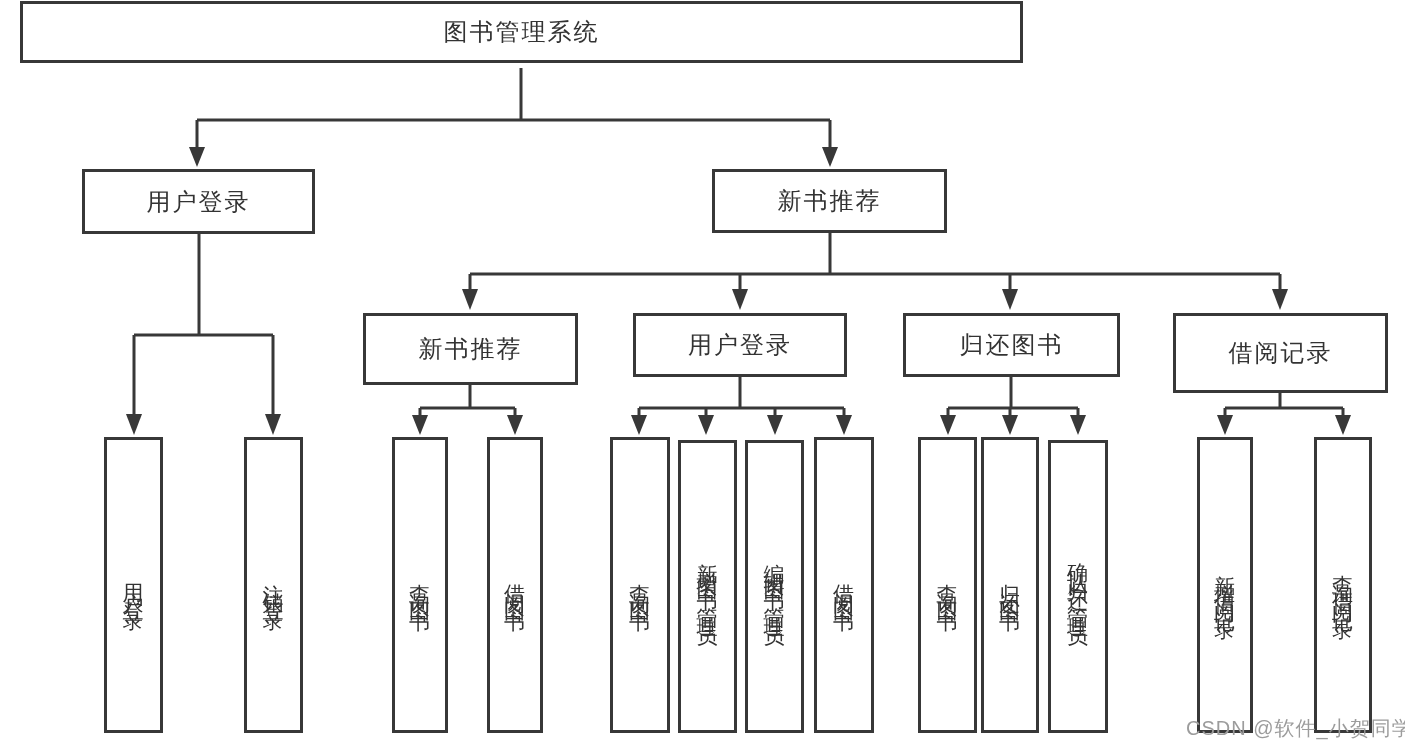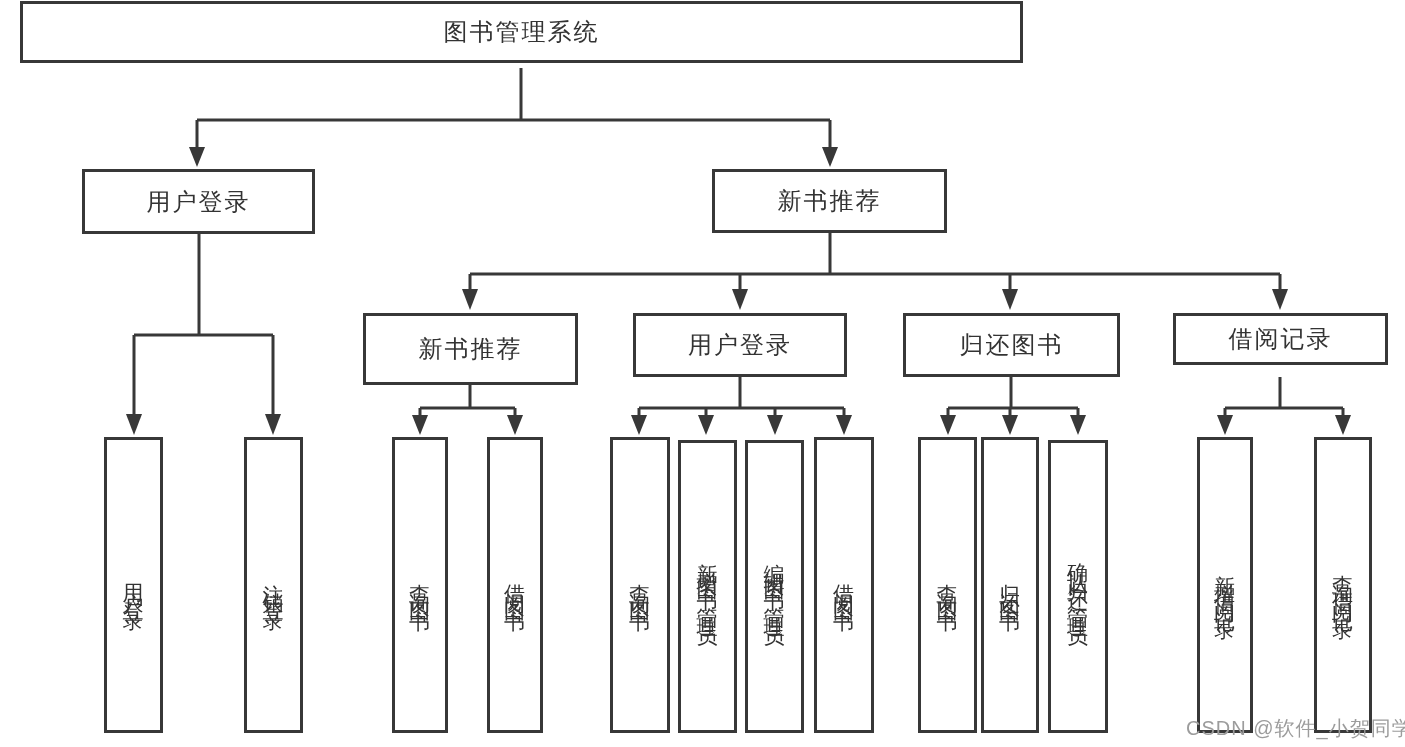--- a/index.html
+++ b/index.html
@@ -93,21 +93,21 @@
   </svg>
 
   <div class="box hlabel" style="left:20px;top:1px;width:1003px;height:62px">图书管理系统</div>
 
   <div class="box hlabel" style="left:82px;top:169px;width:233px;height:65px">用户登录</div>
   <div class="box hlabel" style="left:712px;top:169px;width:235px;height:64px">新书推荐</div>
 
   <div class="box hlabel" style="left:363px;top:313px;width:215px;height:72px">新书推荐</div>
   <div class="box hlabel" style="left:633px;top:313px;width:214px;height:64px">用户登录</div>
   <div class="box hlabel" style="left:903px;top:313px;width:217px;height:64px">归还图书</div>
-  <div class="box hlabel" style="left:1173px;top:313px;width:215px;height:52px">借阅记录</div>
+  <div class="box hlabel" style="left:1173px;top:313px;width:215px;height:80px">借阅记录</div>
 
   <div class="box leaf" style="left:104px;top:437px;width:59px;height:296px">用户登录</div>
   <div class="box leaf" style="left:244px;top:437px;width:59px;height:296px">注销登录</div>
 
   <div class="box leaf" style="left:392px;top:437px;width:56px;height:296px">查询图书</div>
   <div class="box leaf" style="left:487px;top:437px;width:56px;height:296px">借阅图书</div>
 
   <div class="box leaf" style="left:610px;top:437px;width:60px;height:296px">查询图书</div>
   <div class="box leaf" style="left:678px;top:440px;width:59px;height:293px">新增图书（管理员）</div>
   <div class="box leaf" style="left:745px;top:440px;width:59px;height:293px">编辑图书（管理员）</div>

